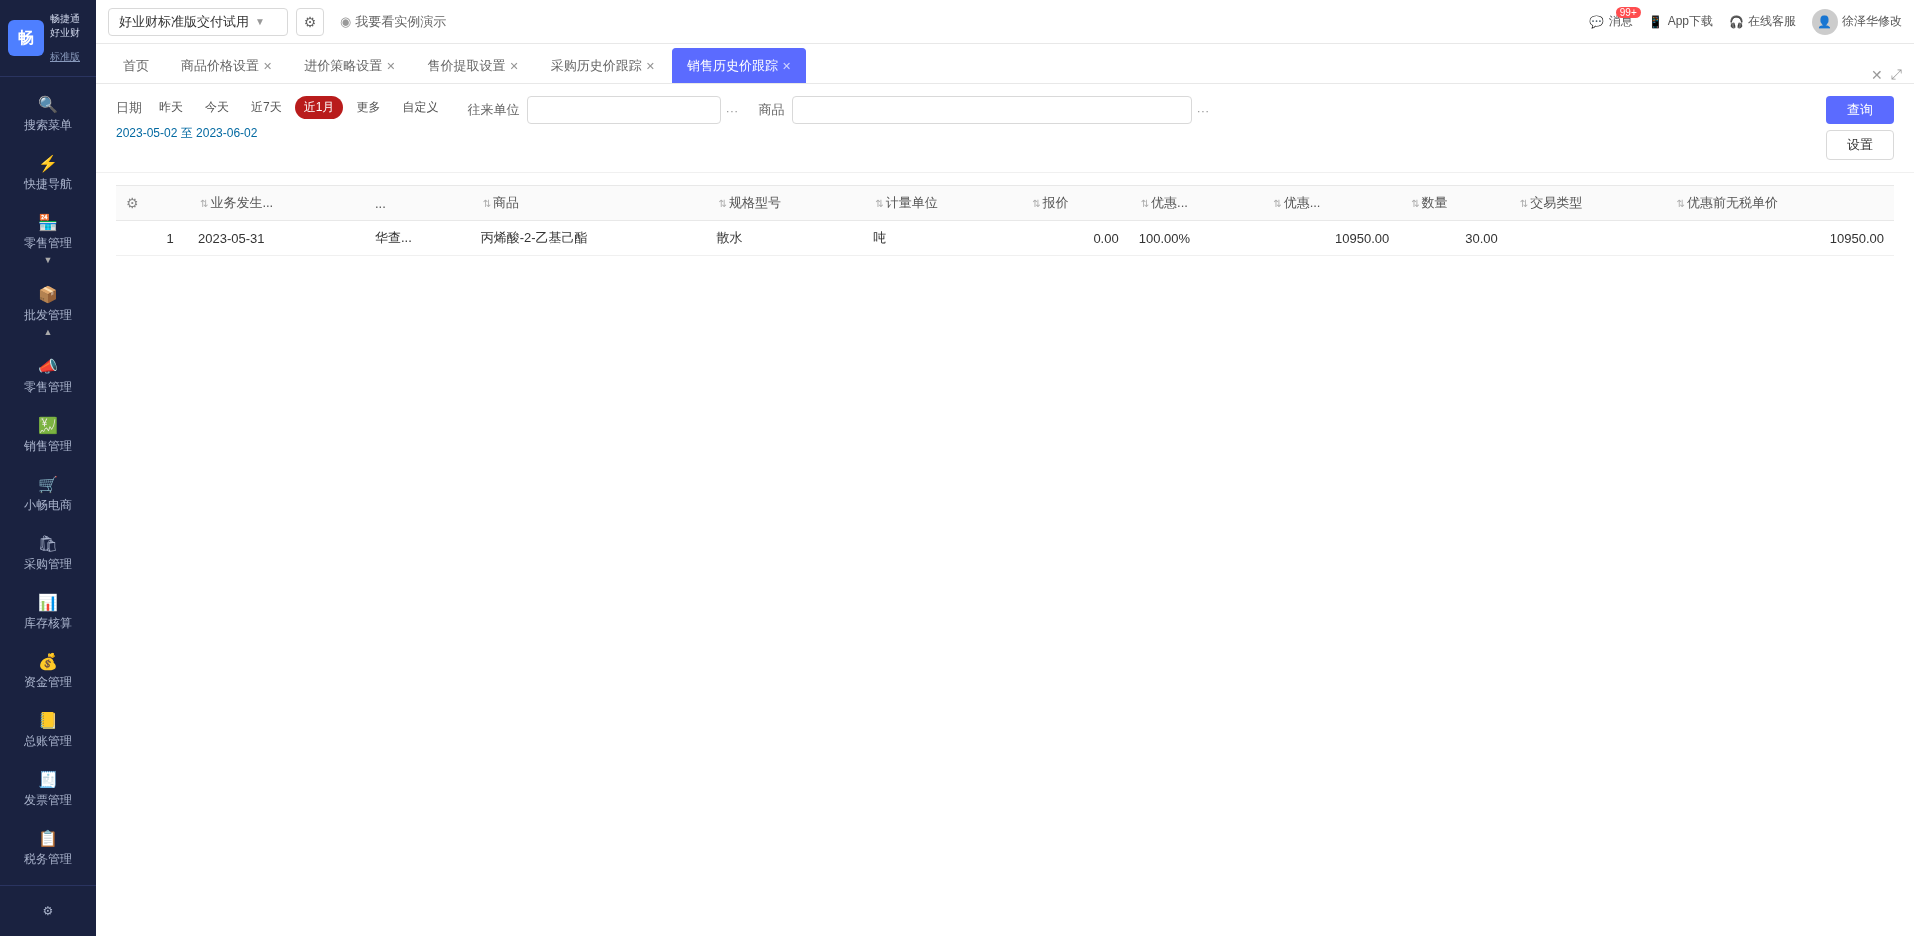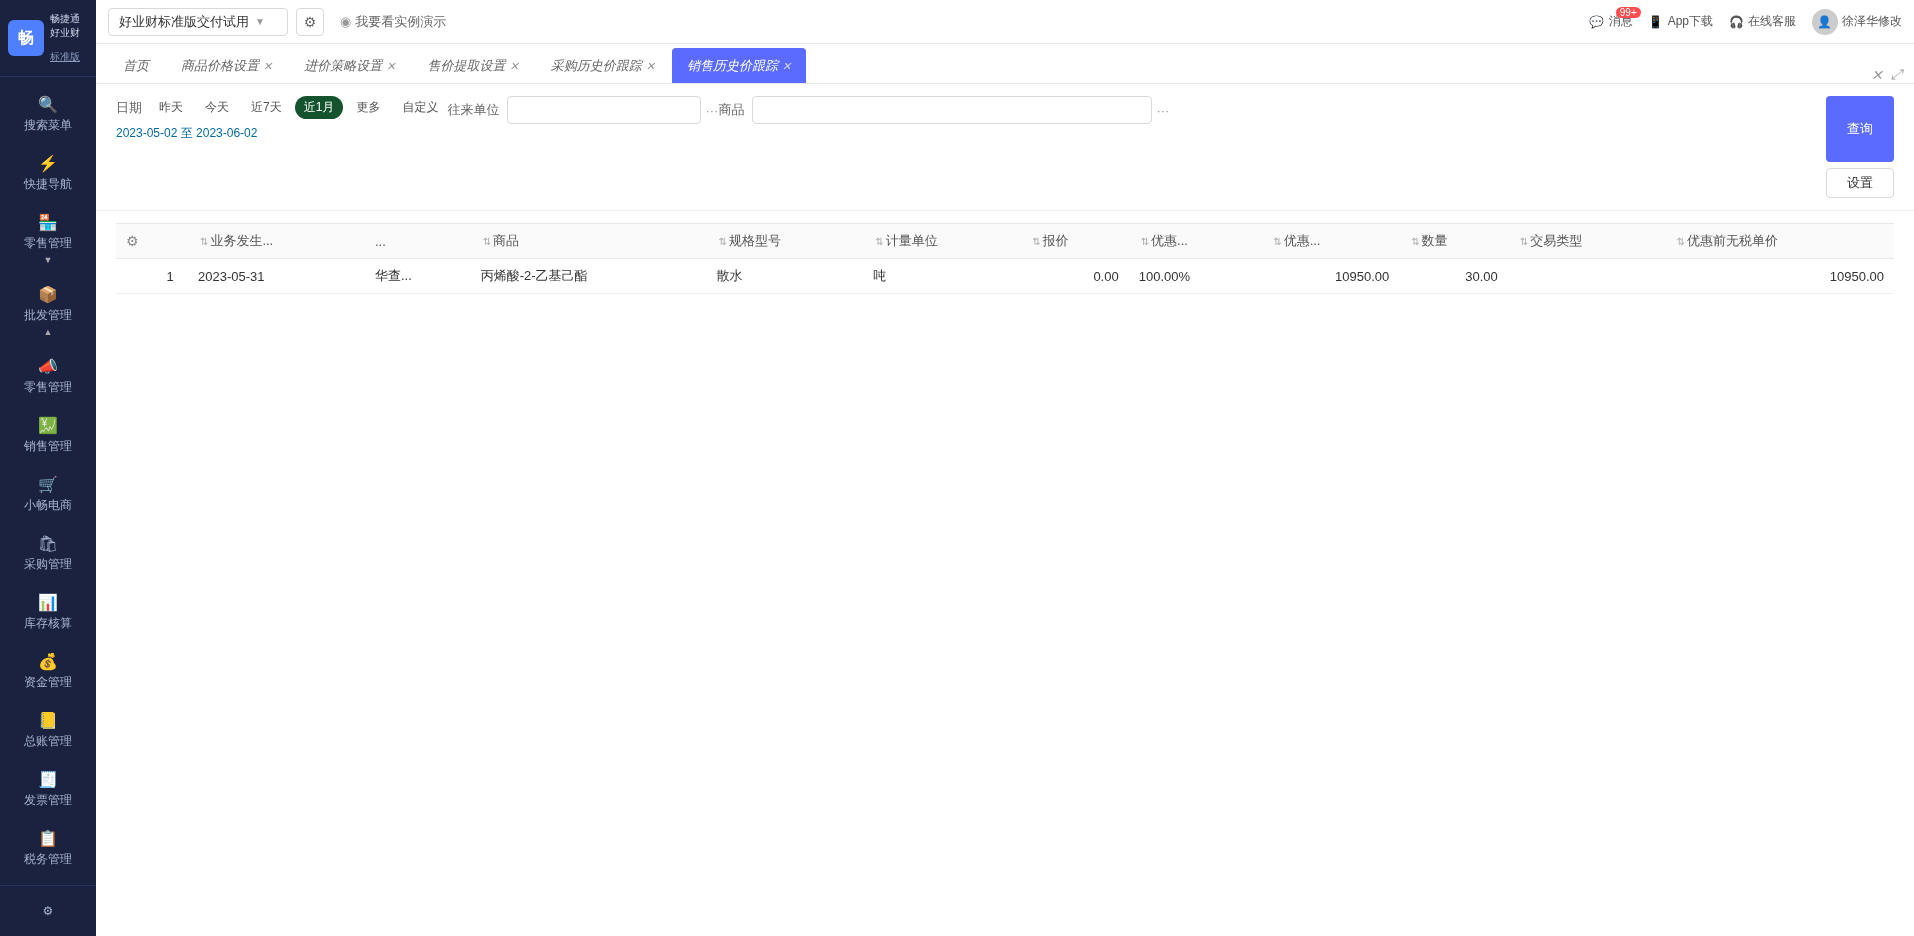--- a/index.html
+++ b/index.html
@@ -26,55 +26,55 @@
     .topbar-selector .arrow { color: #999; font-size: 10px; }
     .topbar-settings-btn { width: 28px; height: 28px; border: 1px solid #d9d9d9; border-radius: 4px; display: flex; align-items: center; justify-content: center; cursor: pointer; color: #666; font-size: 14px; }
     .topbar-demo { display: flex; align-items: center; gap: 4px; color: #666; font-size: 13px; cursor: pointer; margin-left: 8px; }
     .topbar-demo-icon { color: #999; }
     .topbar-right { margin-left: auto; display: flex; align-items: center; gap: 16px; }
     .topbar-right-item { display: flex; align-items: center; gap: 4px; cursor: pointer; color: #555; font-size: 12px; position: relative; }
     .badge { background: #ff4d4f; color: #fff; border-radius: 10px; padding: 0 4px; font-size: 10px; position: absolute; top: -6px; right: -8px; min-width: 16px; text-align: center; }
     .topbar-avatar { width: 26px; height: 26px; border-radius: 50%; background: #ccc; display: flex; align-items: center; justify-content: center; font-size: 12px; color: #555; }
 
     
-    .tabbar { height: 40px; background: #fff; display: flex; align-items: flex-end; padding: 0 12px; border-bottom: 1px solid #e8e8e8; flex-shrink: 0; gap: 2px; overflow: hidden; font-style: italic; }
+    .tabbar { height: 40px; background: #fff; display: flex; align-items: flex-end; padding: 0 12px; border-bottom: 1px solid #e8e8e8; flex-shrink: 0; gap: 2px; overflow: hidden; }
     .tab { display: flex; align-items: center; gap: 4px; padding: 8px 14px; border-radius: 4px 4px 0 0; cursor: pointer; font-size: 13px; color: #666; border: 1px solid transparent; border-bottom: none; white-space: nowrap; }
     .tab.active { background: #5b6bff; color: #fff; border-color: #5b6bff; }
     .tab-close { font-size: 11px; color: inherit; opacity: 0.7; cursor: pointer; }
     .tab.active .tab-close { color: #fff; }
 
     
     .content { flex: 1; overflow: auto; padding: 0; background: #f0f2f5; }
     .page { background: #fff; height: 100%; padding: 0; }
 
     
     .page-header { display: flex; align-items: center; justify-content: space-between; padding: 14px 20px 10px 20px; border-bottom: 1px solid #f0f0f0; }
     .page-title { font-size: 18px; font-weight: 600; color: #1a1a2e; }
     .page-header-actions { display: flex; align-items: center; gap: 12px; }
     .header-action { display: flex; align-items: center; gap: 4px; color: #666; font-size: 13px; cursor: pointer; }
     .only-last-check { display: flex; align-items: center; gap: 4px; font-size: 13px; color: #333; }
     .checkbox-square { width: 14px; height: 14px; background: #5b6bff; border-radius: 2px; display: flex; align-items: center; justify-content: center; }
     .checkbox-square::after { content: "✓"; color: #fff; font-size: 10px; }
 
     
-    .filter-bar { padding: 12px 20px; background: #fff; display: flex; align-items: flex-start; border-bottom: 1px solid #f0f0f0; }
+    .filter-bar { padding: 12px 20px; background: #fff; display: flex; align-items: flex-start; gap: 20px; border-bottom: 1px solid #f0f0f0; }
     .filter-group { display: flex; align-items: center; gap: 8px; flex-wrap: wrap; }
     .filter-label { color: #666; font-size: 13px; white-space: nowrap; }
     .date-btns { display: flex; align-items: center; gap: 4px; }
     .date-btn { padding: 2px 8px; border-radius: 4px; cursor: pointer; font-size: 12px; color: #555; background: transparent; border: 1px solid transparent; }
-    .date-btn.active { background: #14532d; color: #fff; border-radius: 12px; }
+    .date-btn.active { background: #b91c1c; color: #fff; border-radius: 12px; }
     .date-range { color: #0369a1; font-size: 12px; margin-top: 2px; }
     .filter-field { display: flex; flex-direction: column; gap: 4px; }
     .filter-input-row { display: flex; align-items: center; gap: 4px; }
     .filter-input { border: 1px solid #d9d9d9; border-radius: 4px; padding: 4px 8px; font-size: 13px; color: #333; min-width: 160px; height: 28px; outline: none; }
     .ellipsis-btn { color: #999; cursor: pointer; font-size: 13px; }
 
     
     .filter-actions { margin-left: auto; display: flex; flex-direction: column; gap: 6px; }
-    .btn-primary { background: #5b6bff; color: #fff; border: none; border-radius: 4px; padding: 24px 20px; font-size: 13px; cursor: pointer; font-family: inherit; }
+    .btn-primary { background: #5b6bff; color: #fff; border: none; border-radius: 4px; padding: 5px 20px; font-size: 13px; cursor: pointer; font-family: inherit; }
     .btn-default { background: #fff; color: #333; border: 1px solid #d9d9d9; border-radius: 4px; padding: 5px 20px; font-size: 13px; cursor: pointer; font-family: inherit; }
 
     
     .table-wrapper { padding: 12px 20px; }
     .data-table { width: 100%; border-collapse: collapse; font-size: 13px; }
     .data-table th { background: #fafafa; border-bottom: 1px solid #e8e8e8; border-top: 1px solid #e8e8e8; padding: 8px 10px; color: #555; font-weight: 500; text-align: left; white-space: nowrap; }
     .data-table td { padding: 8px 10px; border-bottom: 1px solid #f0f0f0; color: #333; }
     .col-settings { width: 36px; text-align: center; }
     .settings-icon { color: #888; cursor: pointer; font-size: 14px; }
     .sort-icon { color: #aaa; font-size: 10px; margin-left: 2px; }

